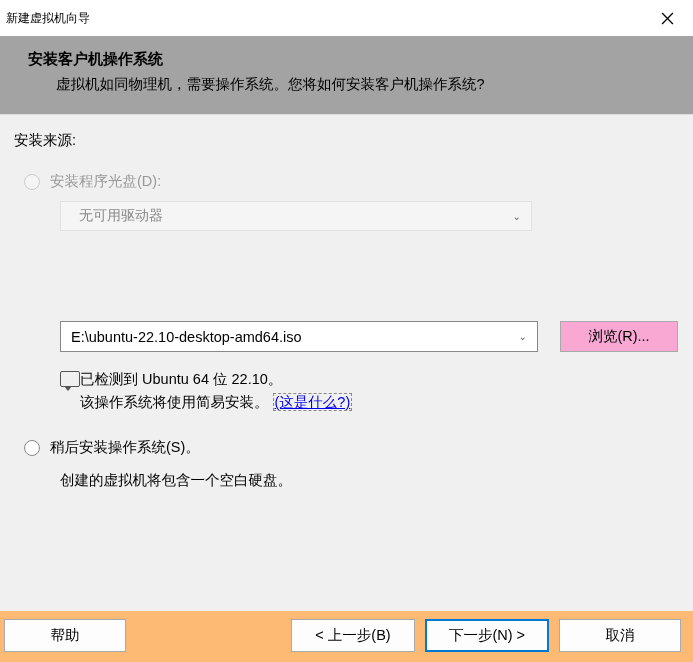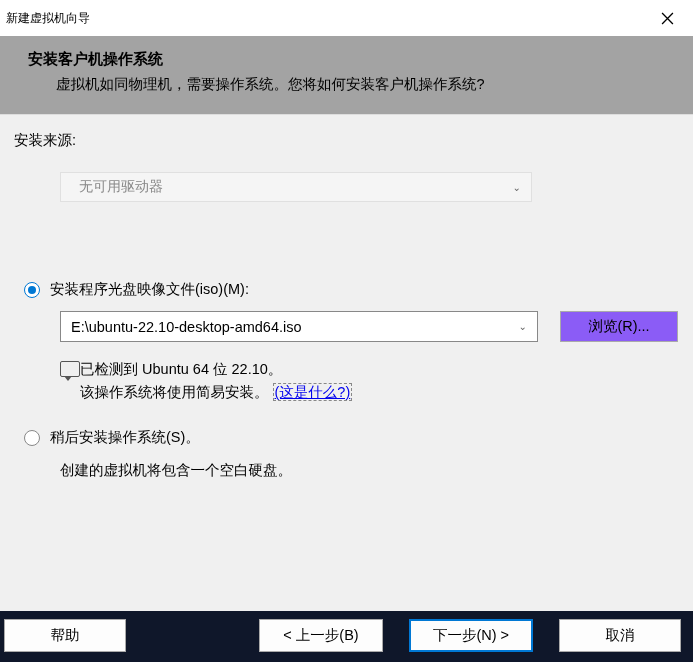--- a/index.html
+++ b/index.html
@@ -141,21 +141,21 @@
       background: #fff;
       border: 1px solid #888;
       height: 31px;
       padding: 0 10px 0 10px;
       width: 478px;
       font-size: 14.5px;
     }
     .browse-btn {
       height: 31px;
       width: 118px;
-      background: #8b5cf6;
+      background: #f9a8d4;
       border: 1px solid #aaa;
       font-size: 14.5px;
       cursor: pointer;
       font-family: inherit;
     }
     .detect-row {
       display: flex;
       align-items: flex-start;
       margin-left: 36px;
       margin-top: 16px;
@@ -199,22 +199,22 @@
     .gap-lg {
       height: 78px;
     }
     .gap-md {
       height: 24px;
     }
     .footer {
       display: flex;
       align-items: center;
       padding: 8px 12px 10px 4px;
-      background: #0f172a;
-      gap: 26px;
+      background: #fdba74;
+      gap: 10px;
     }
     .footer-btn {
       height: 33px;
       background: #fdfdfd;
       border: 1px solid #aaa;
       font-size: 14.5px;
       cursor: pointer;
       font-family: inherit;
     }
     .help-btn { width: 122px; }
@@ -238,33 +238,33 @@
 <div class="header-section">
   <div class="header-title">安装客户机操作系统</div>
   <div class="header-subtitle">虚拟机如同物理机，需要操作系统。您将如何安装客户机操作系统?</div>
 </div>
 
 <div class="content">
   <div class="section-label">安装来源:</div>
 
   <div class="option-group">
 
+    <div class="option">
+      <span class="radio disabled"></span>
+      <span class="option-label disabled">安装程序光盘(D):</span>
+    </div>
     <div class="sub-control">
       <div class="dropdown disabled-dd">
         <span>无可用驱动器</span>
         <span class="chevron">⌄</span>
       </div>
     </div>
 
     <div class="gap-lg"></div>
 
-    <div class="option">
-      <span class="radio selected"></span>
-      <span class="option-label">安装程序光盘映像文件(iso)(M):</span>
-    </div>
     <div class="iso-row">
       <div class="iso-dropdown">
         <span>E:\ubuntu-22.10-desktop-amd64.iso</span>
         <span class="chevron">⌄</span>
       </div>
       <button class="browse-btn">浏览(R)...</button>
     </div>
     <div class="detect-row">
       <div class="info-icon"></div>
       <div class="detect-text">

